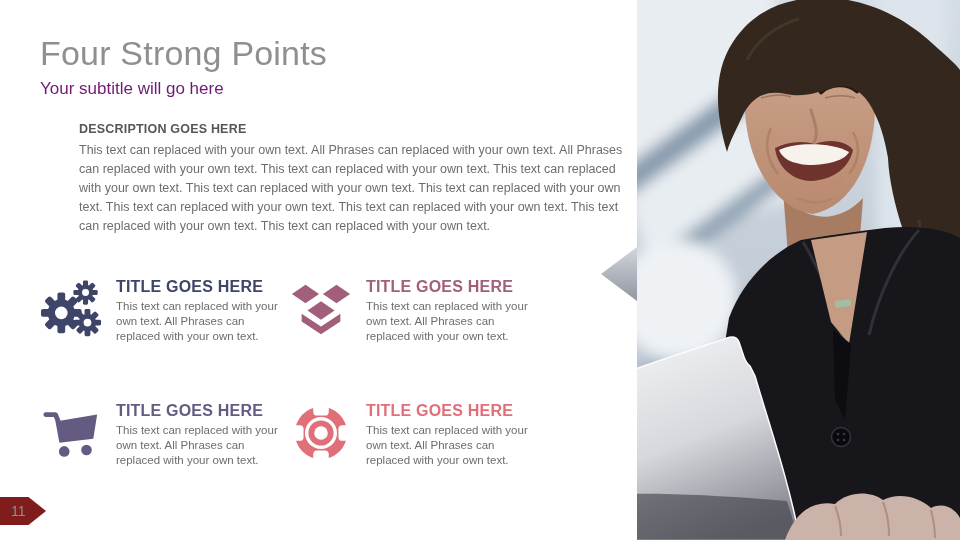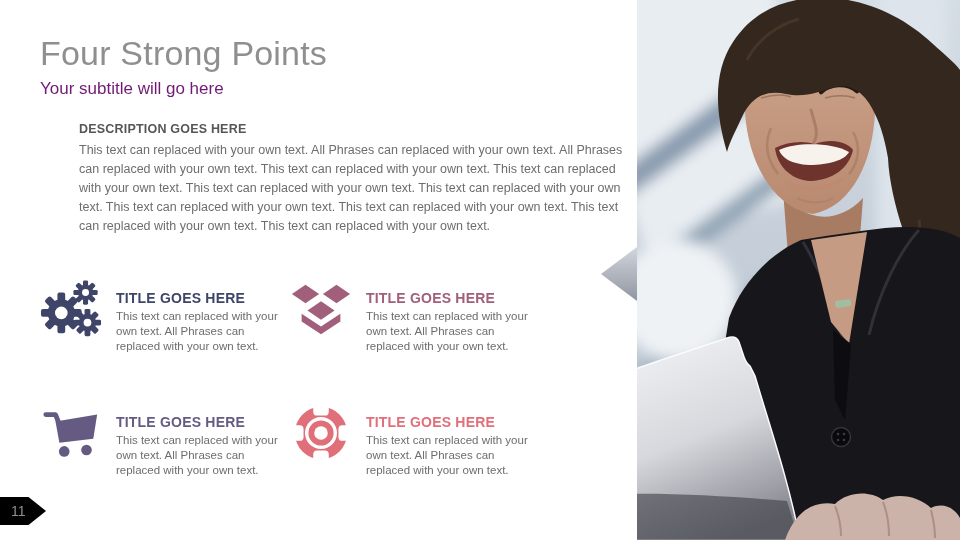--- a/index.html
+++ b/index.html
@@ -13,25 +13,25 @@
   .desc{position:absolute;left:40px;top:122px;width:545px;margin-left:39px;}
   .desc h3{margin:0;font-size:12.5px;font-weight:bold;color:#565656;letter-spacing:.2px;}
   .desc p{margin:5px 0 0 0;font-size:12.5px;line-height:19px;color:#6d6d6d;}
   .features{
     position:absolute;left:40px;top:278px;
     display:grid;grid-template-columns:250px 250px;grid-auto-rows:72px;row-gap:52px;
   }
   .feature{display:flex;align-items:flex-start;}
   .feature .icon{width:62px;height:62px;flex:0 0 62px;margin-right:14px;}
   .feature .ftext{width:174px;}
-  .feature h4{margin:12px 0 3px 0;font-size:14px;font-weight:bold;letter-spacing:.2px;}
+  .feature h4{margin:0 0 3px 0;font-size:16px;font-weight:bold;letter-spacing:.2px;}
   .feature p{margin:0;font-size:11.5px;line-height:15px;color:#6d6d6d;}
   
   .page-no{
-    position:absolute;left:0;top:497px;width:46px;height:28px;background:#000000;
+    position:absolute;left:0;top:497px;width:46px;height:28px;background:#7f1d1d;
     clip-path:polygon(0 0,62% 0,100% 50%,62% 100%,0 100%);
     display:flex;align-items:center;padding-left:11px;box-sizing:border-box;
     font-size:14px;color:#8f8f8f;
   }
   
   .photo{position:absolute;left:637px;top:0;width:323px;height:540px;}
   .callout{position:absolute;left:601px;top:247px;width:36px;height:54px;}
 </style>
 </head>
 <body>

